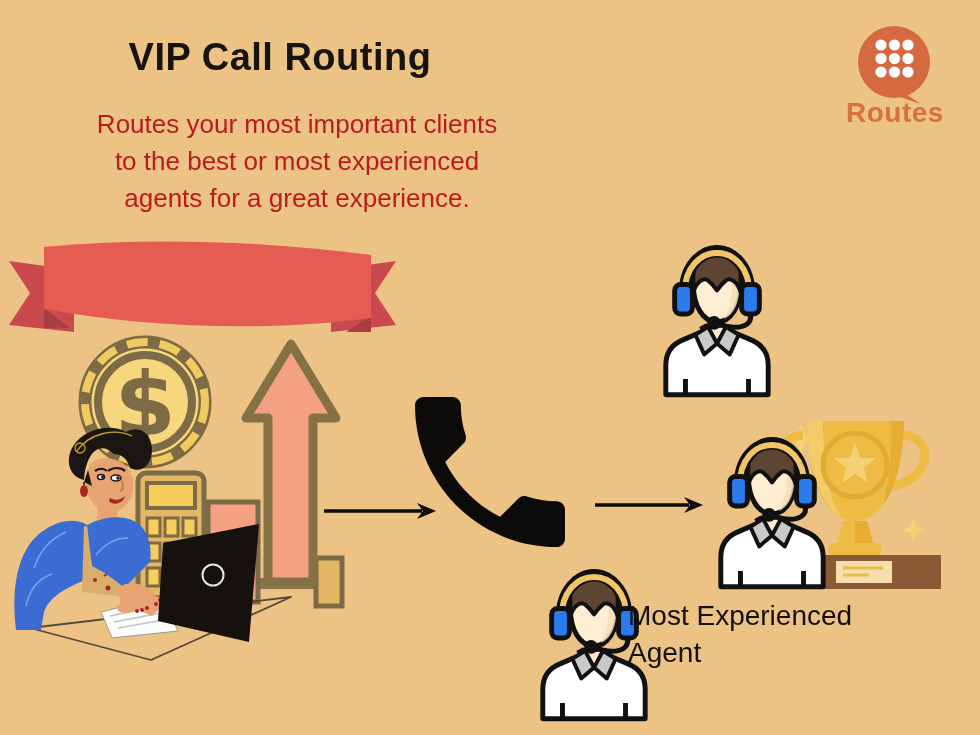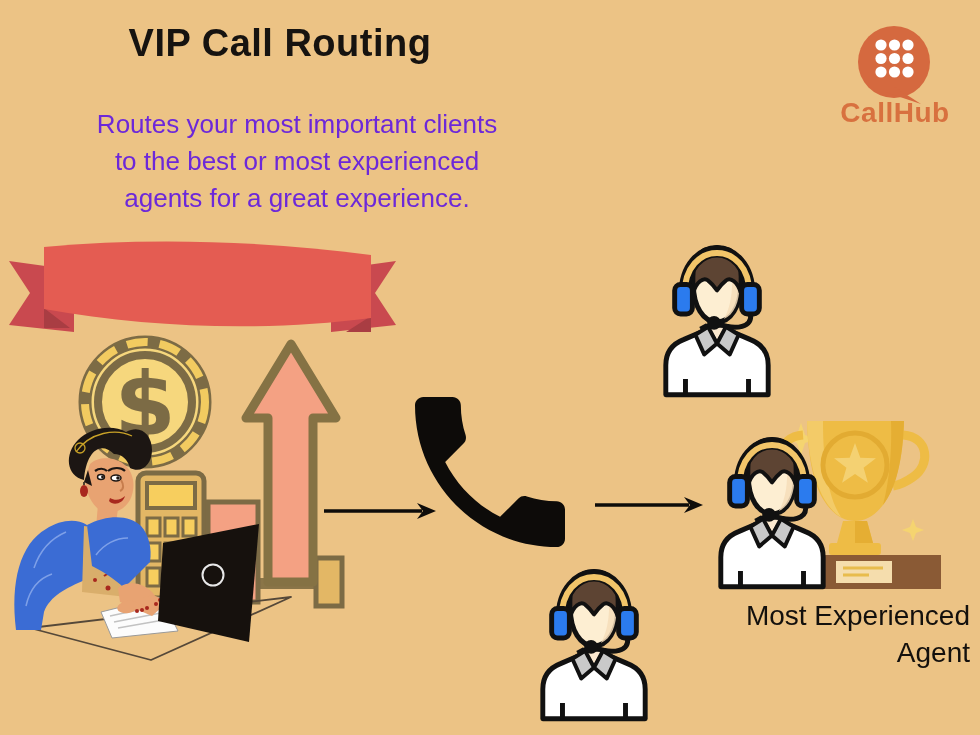--- a/index.html
+++ b/index.html
@@ -1,23 +1,23 @@
 <!DOCTYPE html>
 <html><head>
 <meta charset="utf-8">
 <style>
   html,body{margin:0;padding:0;}
   body{font-family:"Liberation Sans",sans-serif;background:#b99a64;}
   .canvas{position:relative;width:980px;height:735px;background:#ecc385;overflow:hidden;margin:0 auto;}
   .abs{position:absolute;}
-  .title{left:60px;top:22px;width:440px;text-align:center;font-size:38px;font-weight:700;color:#161310;letter-spacing:.5px;}
-  .subtitle{left:38px;top:106px;width:518px;text-align:center;font-size:26px;line-height:37px;color:#6d28d9;white-space:pre-line;}
+  .title{left:60px;top:36px;width:440px;text-align:center;font-size:38px;font-weight:700;color:#161310;letter-spacing:.5px;}
+  .subtitle{left:38px;top:106px;width:518px;text-align:center;font-size:26px;line-height:37px;color:#b91c1c;white-space:pre-line;}
   .brand-name{left:835px;top:97px;width:120px;text-align:center;font-size:28px;font-weight:700;color:#d8713f;letter-spacing:.5px;}
   .vip-label{left:44px;top:258px;width:327px;height:56px;text-align:center;font-size:41px;font-weight:800;letter-spacing:6px;color:#13100d;line-height:56px;}
-  .dest-label{left:662px;top:597px;width:308px;text-align:right;font-size:28px;line-height:37px;color:#13100d;white-space:pre-line;}
+  .dest-label{left:628px;top:597px;width:308px;text-align:left;font-size:28px;line-height:37px;color:#13100d;white-space:pre-line;}
   svg{display:block;}
   .defs-holder{position:absolute;width:0;height:0;overflow:hidden;}
 </style>
 </head>
 <body>
 
 <svg class="defs-holder" aria-hidden="true">
   <defs>
     <symbol id="agent" viewBox="0 0 130 168">
       <path d="M13,164 L13,134 Q13,115 31,108 L52,99 L65,107 L78,99 L99,108 Q117,115 117,134 L117,164 Z" fill="#ffffff" stroke="#111" stroke-width="5" stroke-linejoin="round"></path>
@@ -56,21 +56,21 @@
           <circle cx="53" cy="27" r="5.6"></circle>
         <circle cx="26" cy="40.5" r="5.6"></circle>
           <circle cx="39.5" cy="40.5" r="5.6"></circle>
           <circle cx="53" cy="40.5" r="5.6"></circle>
         <circle cx="26" cy="54" r="5.6"></circle>
           <circle cx="39.5" cy="54" r="5.6"></circle>
           <circle cx="53" cy="54" r="5.6"></circle>
       </g>
     </svg>
   </div>
-  <div class="abs brand-name">CallHub</div>
+  <div class="abs brand-name">Routes</div>
 
   <div class="abs" style="left:0;top:240px;">
     <svg width="405" height="100" viewBox="0 0 405 100">
       <path d="M9,21 L74,30 L74,92 L9,85 L30,53 Z" fill="#c9494f"></path>
       <path d="M396,21 L331,30 L331,92 L396,85 L375,53 Z" fill="#c9494f"></path>
       <path d="M44,68 L44,88 L70,88 Z" fill="#a93d43"></path>
       <path d="M371,76 L371,92 L346,92 Z" fill="#a93d43"></path>
       <path d="M44,7 C150,-3 265,1 371,15 L371,78 C265,92 150,88 44,69 Z" fill="#e45c52"></path>
     </svg>
   </div>

